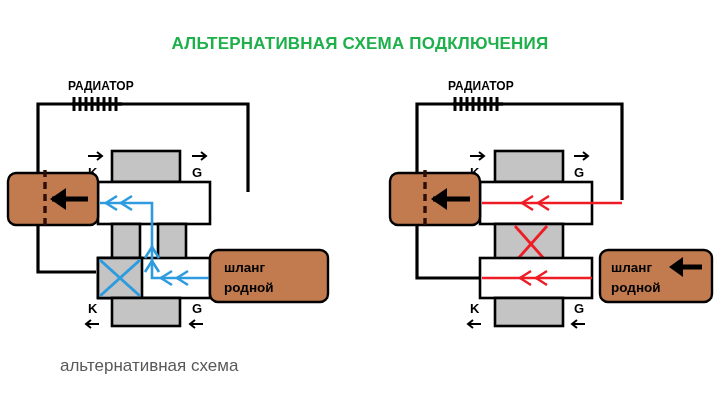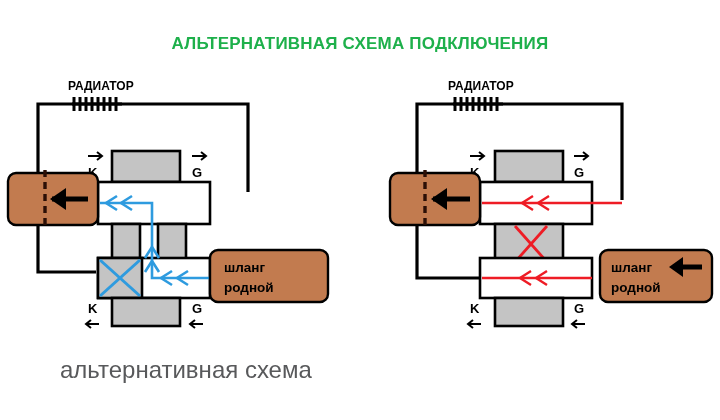--- a/index.html
+++ b/index.html
@@ -32,21 +32,21 @@
     letter-spacing: 0.2px;
     color: #1eb04b;
     white-space: nowrap;
   }
   .caption {
     position: absolute;
     left: 60px;
     top: 356px;
     font-family: "Liberation Sans", sans-serif;
     font-weight: normal;
-    font-size: 24px;
+    font-size: 17px;
     color: #58595b;
     white-space: nowrap;
   }
   svg { display: block; }
   .blk { stroke: #000000; fill: none; }
   .gray { fill: #c4c4c4; stroke: #000000; }
   .white { fill: #ffffff; stroke: #000000; }
   .brown { fill: #c27b4f; stroke: #000000; }
   .lbl {
     font-family: "Liberation Sans", sans-serif;

